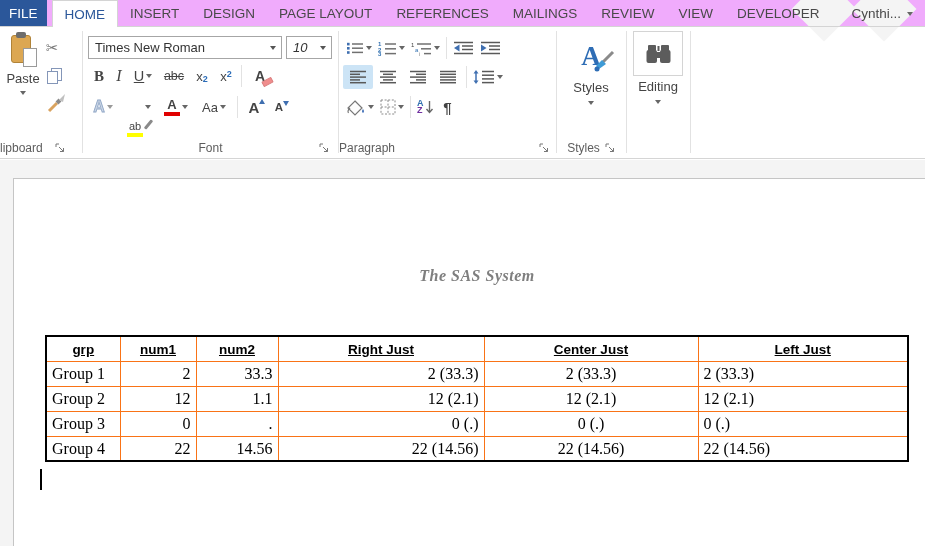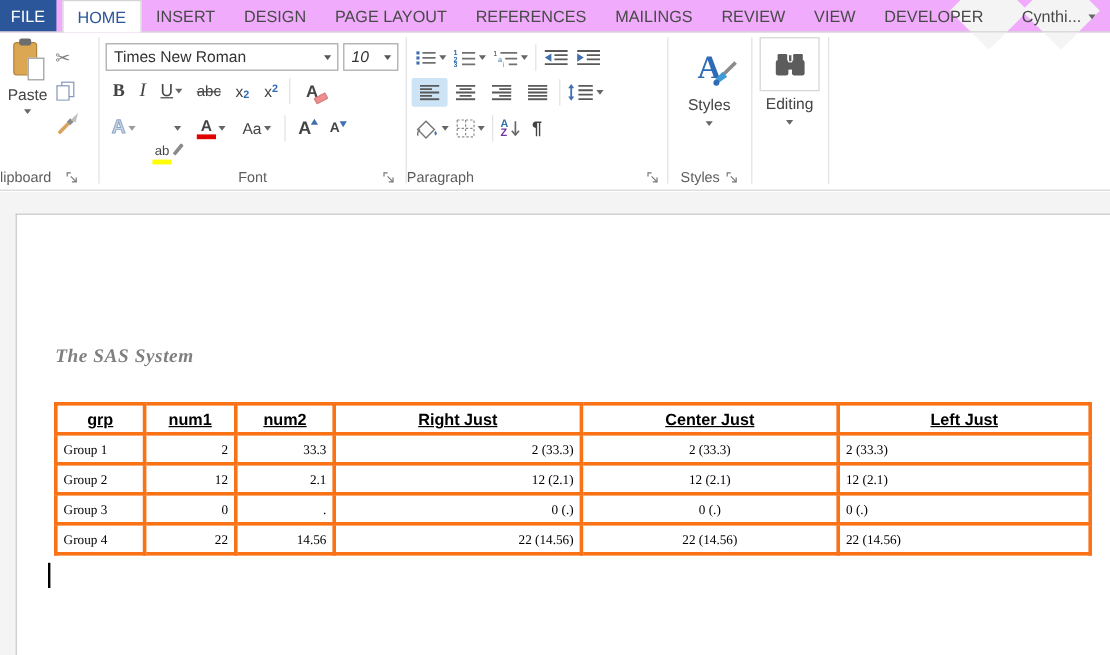--- a/index.html
+++ b/index.html
@@ -78,27 +78,27 @@
   .bigA { position:relative; margin-top:8px; height:42px; display:flex; align-items:center; justify-content:center; width:50px; }
   .bigA .letter { font-weight:bold; font-size:27px; color:#2e6db5; font-family:"Liberation Serif", serif; }
   .bigA svg { position:absolute; right:0px; bottom:2px; }
   .grpbtnlabel { font-size:13px; color:#444; margin-top:3px; }
   .stylesgrp .dd, .editgrp .dd { margin-top:6px; }
   .editgrp { position:absolute; left:627px; top:0; width:62px; height:131px; display:flex; flex-direction:column; align-items:center; }
   .binocbox { margin-top:4px; width:50px; height:45px; border:1px solid #d4d4d4; display:flex; align-items:center; justify-content:center; }
   
   .docarea { position:absolute; top:160px; left:0; width:925px; height:386px; background:#f4f4f4; }
   .page { position:absolute; left:13px; top:18px; width:913px; height:369px; background:#fff; border-top:1px solid #c5c5c5; border-left:1px solid #c5c5c5; }
-  .doctitle { position:absolute; left:32px; top:110px; width:862px; text-align:left;
+  .doctitle { position:absolute; left:32px; top:88px; width:862px; text-align:center;
     font-family:"Liberation Serif","DejaVu Serif",serif; font-style:italic; font-weight:bold;
     font-size:16px; color:#7f7f7f; letter-spacing:0.5px; }
   .sastable { position:absolute; left:31px; top:156px; border-collapse:collapse; table-layout:fixed; width:862px; border:2px solid #000; }
-  .sastable th, .sastable td { border:3px solid #f97316; padding:3px 5px 2px 5px; height:25px; overflow:hidden; white-space:nowrap; }
+  .sastable th, .sastable td { border:1px solid #f97316; padding:3px 5px 2px 5px; height:25px; overflow:hidden; white-space:nowrap; }
   .sastable th { font-family:"Liberation Sans", sans-serif; font-weight:bold; text-decoration:underline; text-align:center; font-size:13.5px; color:#000; }
-  .sastable td { font-family:"Liberation Serif","DejaVu Serif",serif; font-size:11px; color:#000; }
+  .sastable td { font-family:"Liberation Serif","DejaVu Serif",serif; font-size:16px; color:#000; }
   .al { text-align:left; } .ar { text-align:right; } .ac { text-align:center; }
   .caret { position:absolute; left:26px; top:290px; width:1.5px; height:21px; background:#000; }
 </style>
 </head>
 <body>
 
 <div id="app">
 
   <div class="tabbar">
     <div class="wm" style="right:18px;"></div>
@@ -457,21 +457,21 @@
           <td class="al">Group 1</td>
           <td class="ar">2</td>
           <td class="ar">33.3</td>
           <td class="ar">2 (33.3)</td>
           <td class="ac">2 (33.3)</td>
           <td class="al">2 (33.3)</td>
         </tr>
         <tr>
           <td class="al">Group 2</td>
           <td class="ar">12</td>
-          <td class="ar">2.1</td>
+          <td class="ar">1.1</td>
           <td class="ar">12 (2.1)</td>
           <td class="ac">12 (2.1)</td>
           <td class="al">12 (2.1)</td>
         </tr>
         <tr>
           <td class="al">Group 3</td>
           <td class="ar">0</td>
           <td class="ar">.</td>
           <td class="ar">0 (.)</td>
           <td class="ac">0 (.)</td>

